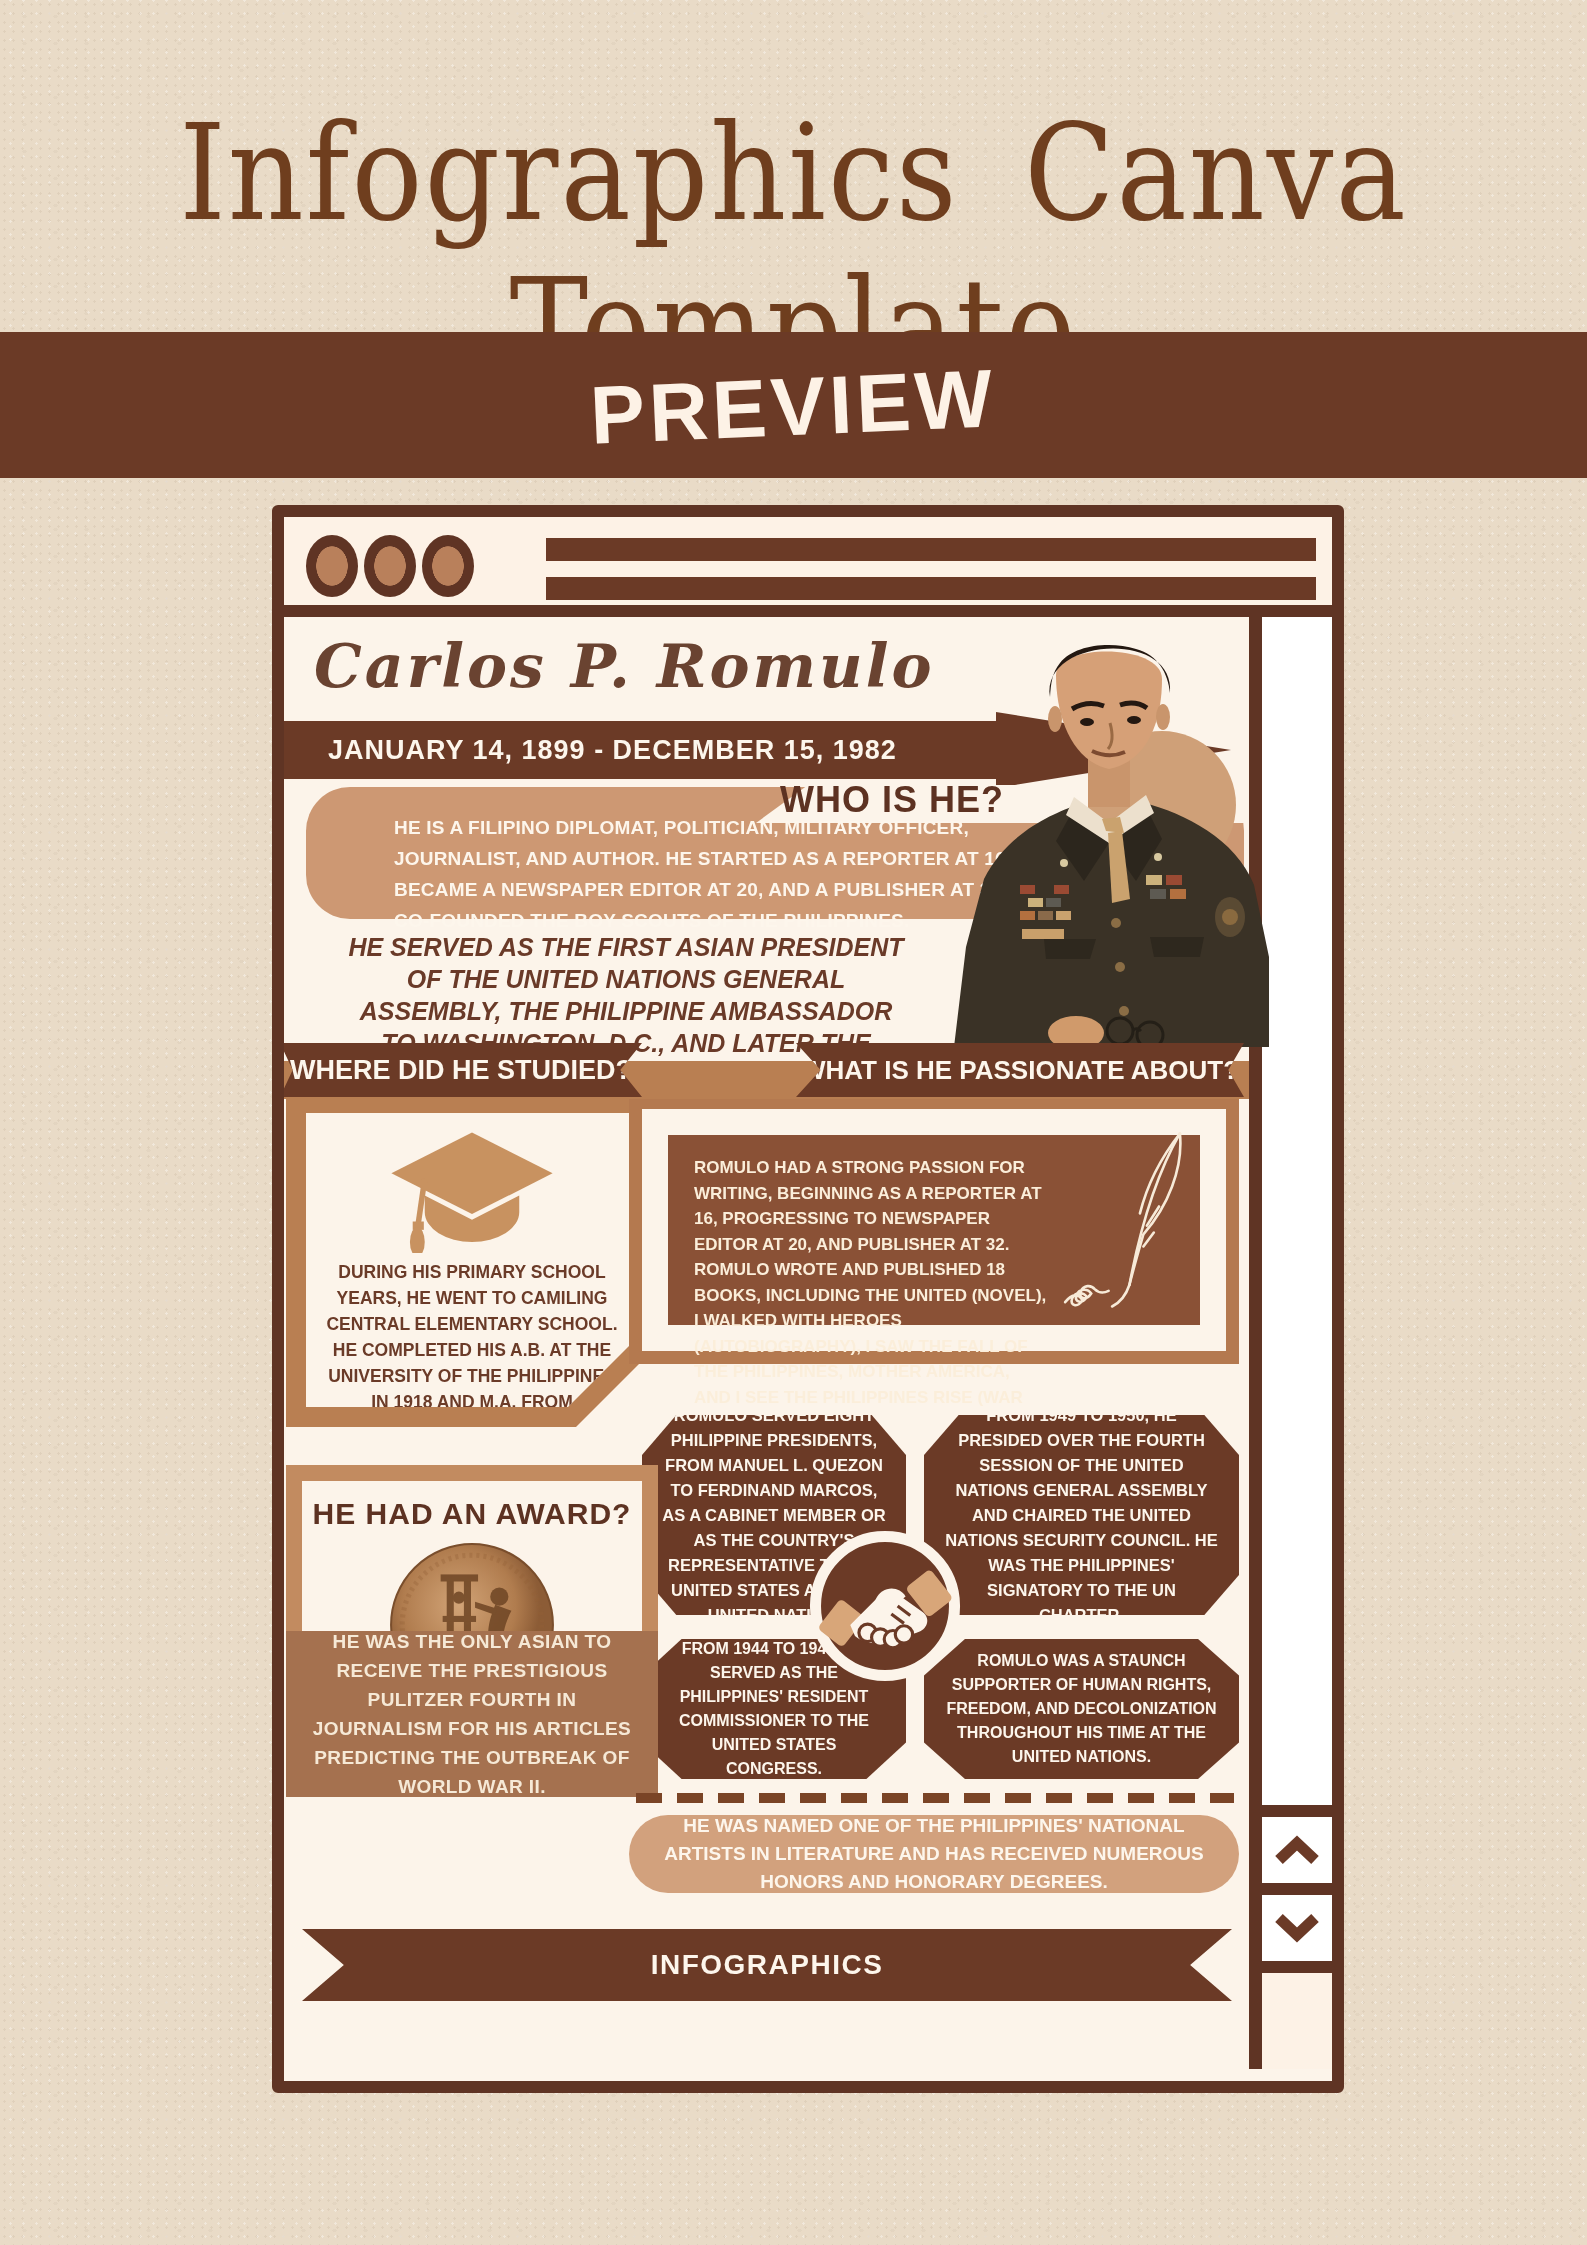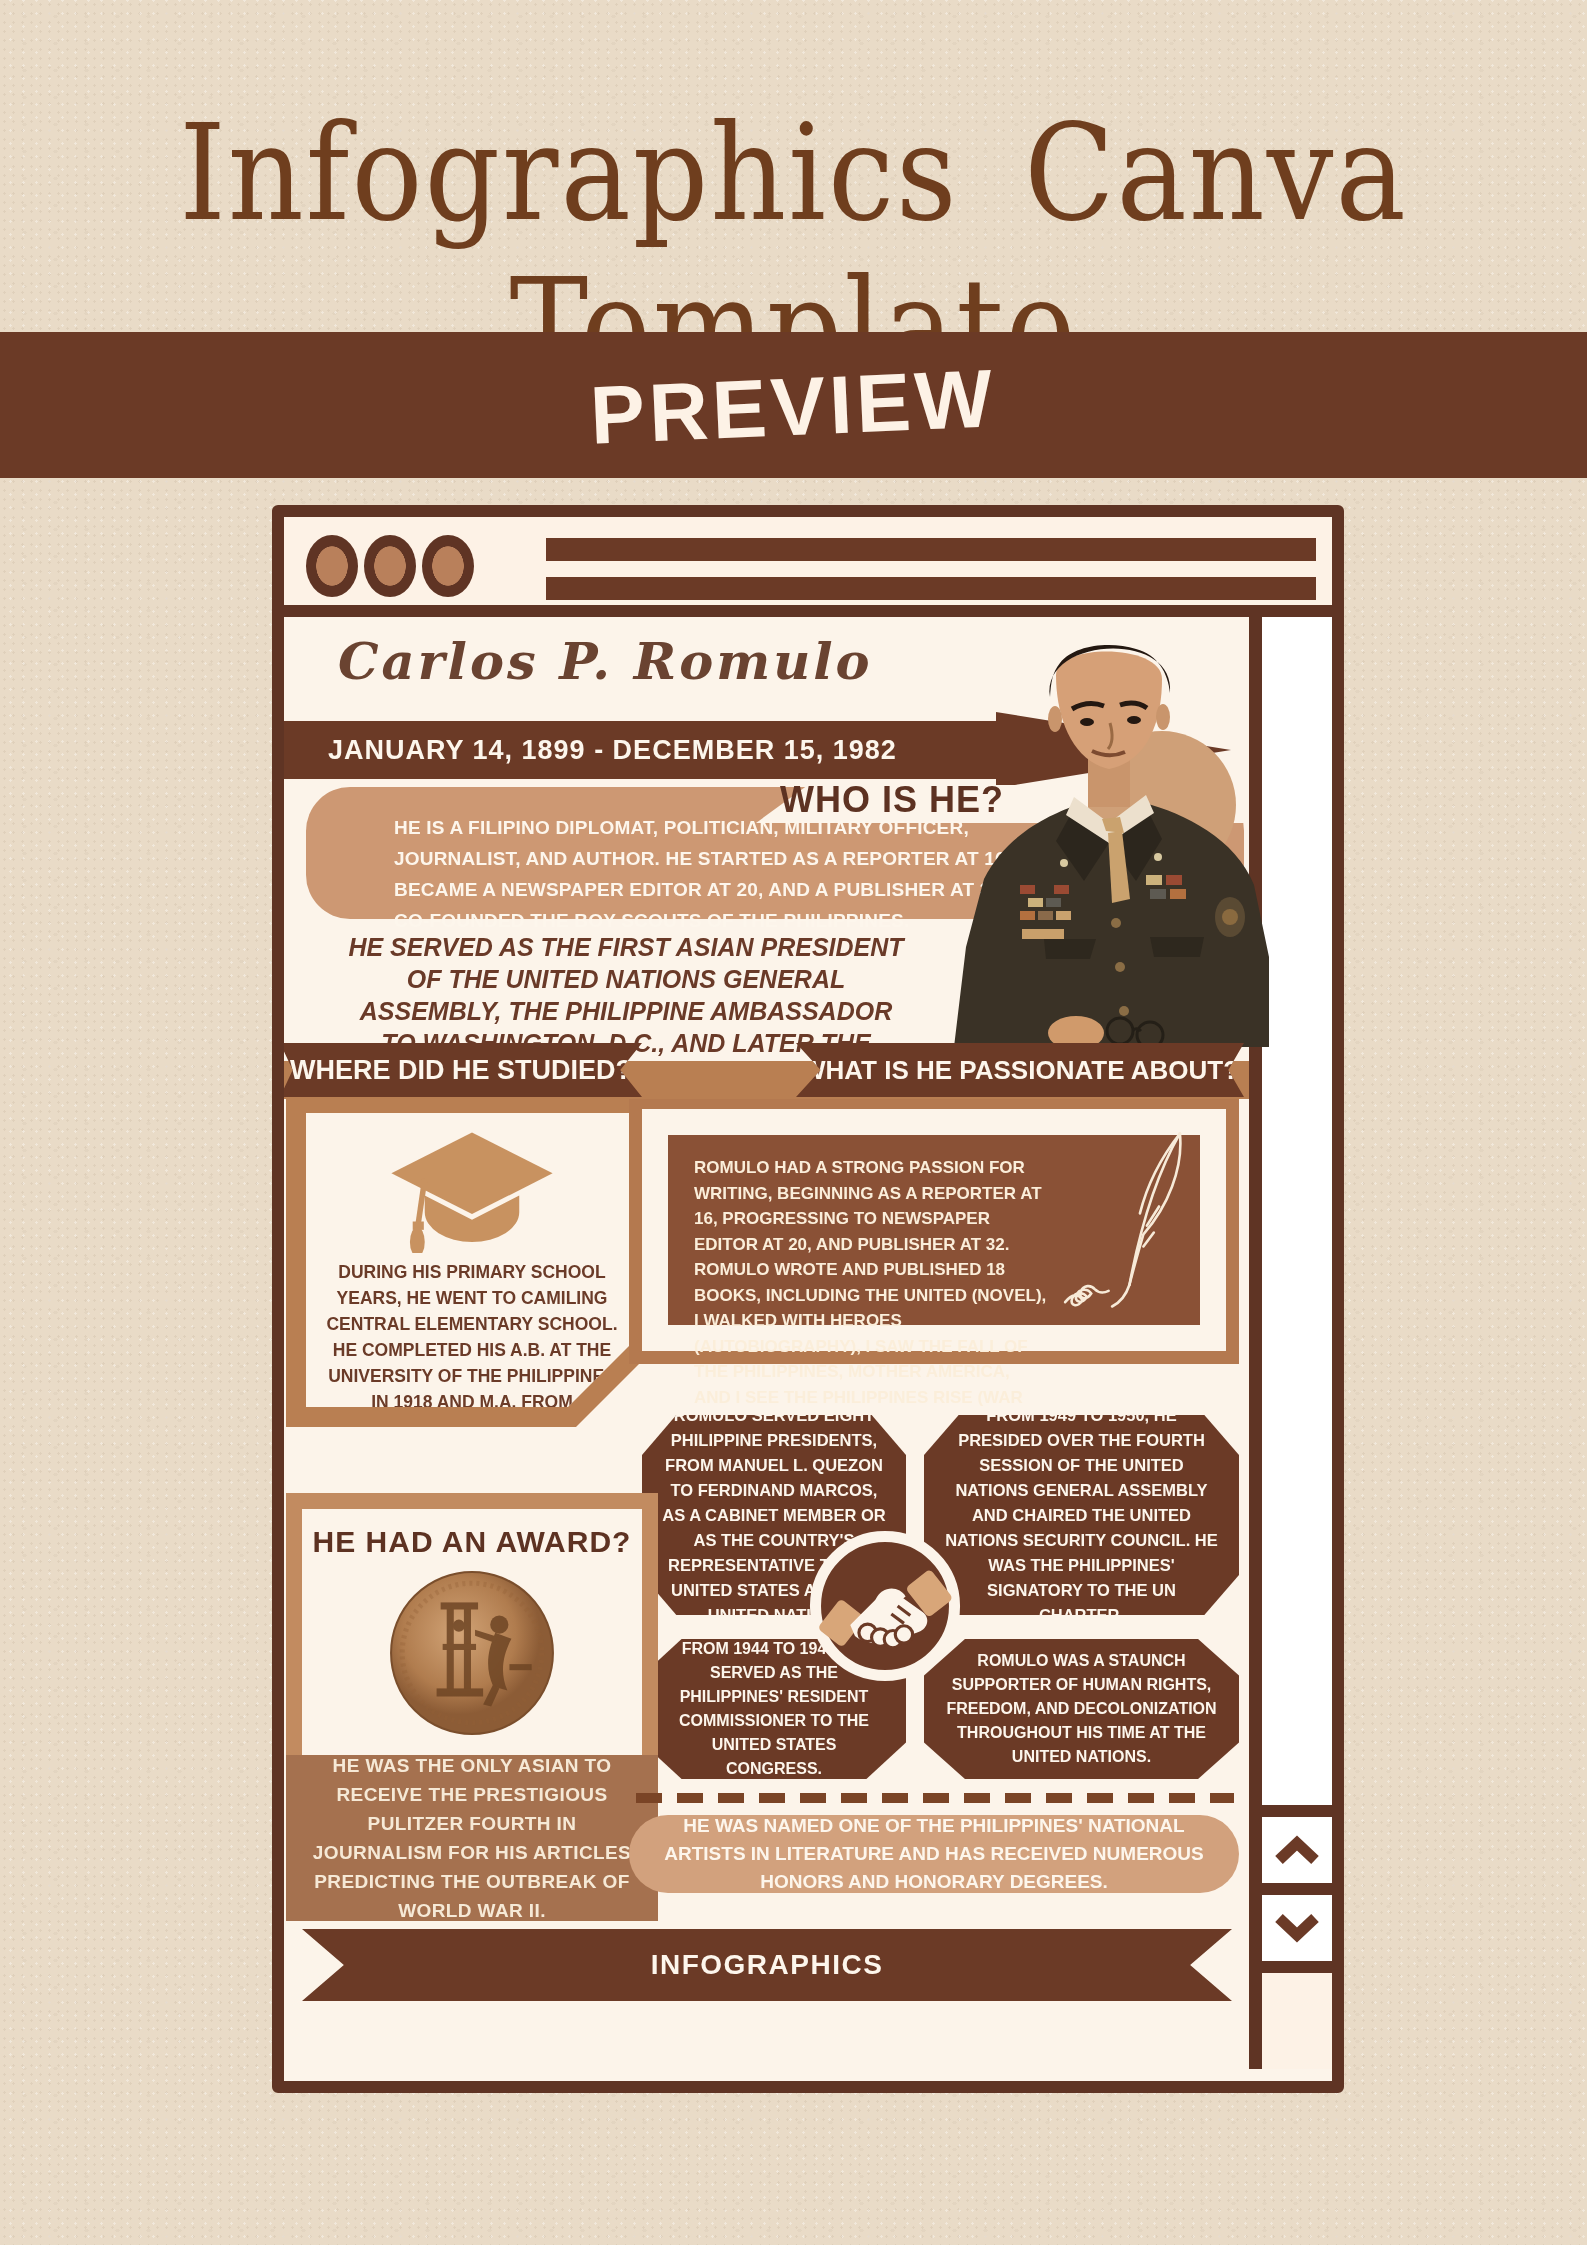--- a/index.html
+++ b/index.html
@@ -48,22 +48,22 @@
   .win-main{position:relative;height:1452px;background:var(--content-bg);overflow:hidden;}
   .content{position:absolute;left:0;top:0;width:965px;height:100%;}
   .v-divider{position:absolute;left:965px;top:0;width:13px;height:100%;background:var(--frame);}
   .scroll-col{position:absolute;left:978px;top:0;right:0;bottom:0;background:#ffffff;}
   .sc-sep{position:absolute;left:0;right:0;height:12px;background:var(--frame);}
   .scroll-btn{position:absolute;left:0;right:0;height:66px;background:#fff;border:0;
     display:flex;align-items:center;justify-content:center;cursor:pointer;}
   .track-end{position:absolute;left:0;right:0;top:1356px;bottom:0;background:var(--cream);}
   
   .carlos-title{position:absolute;left:30px;top:14px;z-index:2;
-    font-family:"DejaVu Serif",serif;font-style:italic;font-weight:700;font-size:51px;
-    color:#6a4331;letter-spacing:3px;margin-left:24px;}
+    font-family:"DejaVu Serif",serif;font-style:italic;font-weight:700;font-size:60px;
+    color:#6a4331;letter-spacing:3px;}
   .date-banner{position:absolute;left:0;top:104px;width:712px;height:58px;background:var(--brown);
     color:var(--white-text);font-weight:700;font-size:27px;line-height:58px;padding-left:44px;
     letter-spacing:1px;z-index:1;}
   .date-pennant{position:absolute;left:712px;top:95px;width:235px;height:76px;background:var(--brown);
     clip-path:polygon(0 0,100% 50%,0 100%);z-index:1;}
   .portrait{position:absolute;left:640px;top:0;width:345px;height:430px;z-index:5;}
   .who-heading{position:absolute;left:470px;top:162px;width:250px;z-index:6;text-align:right;
     font-weight:700;font-size:36px;color:var(--ink);letter-spacing:1px;}
   .who-box{position:absolute;left:22px;top:170px;width:938px;height:132px;background:var(--tan);
     border-radius:44px;z-index:1;}
@@ -100,21 +100,21 @@
     justify-content:center;padding:12px 20px;}
   .oct-tl{left:358px;top:798px;width:264px;height:200px;
     clip-path:polygon(13% 0,87% 0,100% 20%,100% 80%,87% 100%,13% 100%,0 80%,0 20%);}
   .oct-tr{left:640px;top:798px;width:315px;height:200px;
     clip-path:polygon(11% 0,89% 0,100% 20%,100% 80%,89% 100%,11% 100%,0 80%,0 20%);}
   .oct-bl{left:358px;top:1022px;width:264px;height:140px;font-size:16px;line-height:24px;
     clip-path:polygon(15% 0,85% 0,100% 26%,100% 74%,85% 100%,15% 100%,0 74%,0 26%);}
   .oct-br{left:640px;top:1022px;width:315px;height:140px;font-size:16px;line-height:24px;
     clip-path:polygon(13% 0,87% 0,100% 26%,100% 74%,87% 100%,13% 100%,0 74%,0 26%);}
   .handshake{position:absolute;left:522px;top:910px;width:158px;height:158px;z-index:6;}
-  .award-box{position:absolute;left:2px;top:876px;width:372px;height:428px;background:var(--award-outer);}
+  .award-box{position:absolute;left:2px;top:848px;width:372px;height:332px;background:var(--award-outer);}
   .award-cream{position:absolute;left:16px;top:16px;right:16px;height:250px;background:var(--content-bg);}
   .award-heading{margin-top:16px;text-align:center;font-weight:700;font-size:30px;color:var(--ink);letter-spacing:1px;}
   .medal-wrap{display:block;margin:8px auto 0;width:172px;height:172px;}
   .award-panel{position:absolute;left:0;right:0;bottom:0;height:166px;background:var(--award-panel);
     display:flex;align-items:center;justify-content:center;padding:0 20px;}
   .award-text{font-weight:700;font-size:19px;line-height:29px;color:#f6e9d6;text-align:center;letter-spacing:.4px;}
   .dash-divider{position:absolute;left:352px;top:1176px;width:598px;height:10px;
     background:repeating-linear-gradient(90deg,#7a4426 0 26px,transparent 26px 41px);}
   .honors-pill{position:absolute;left:345px;top:1198px;width:610px;height:78px;border-radius:40px;
     background:var(--pill);display:flex;align-items:center;justify-content:flex-end;padding:0 34px;}

